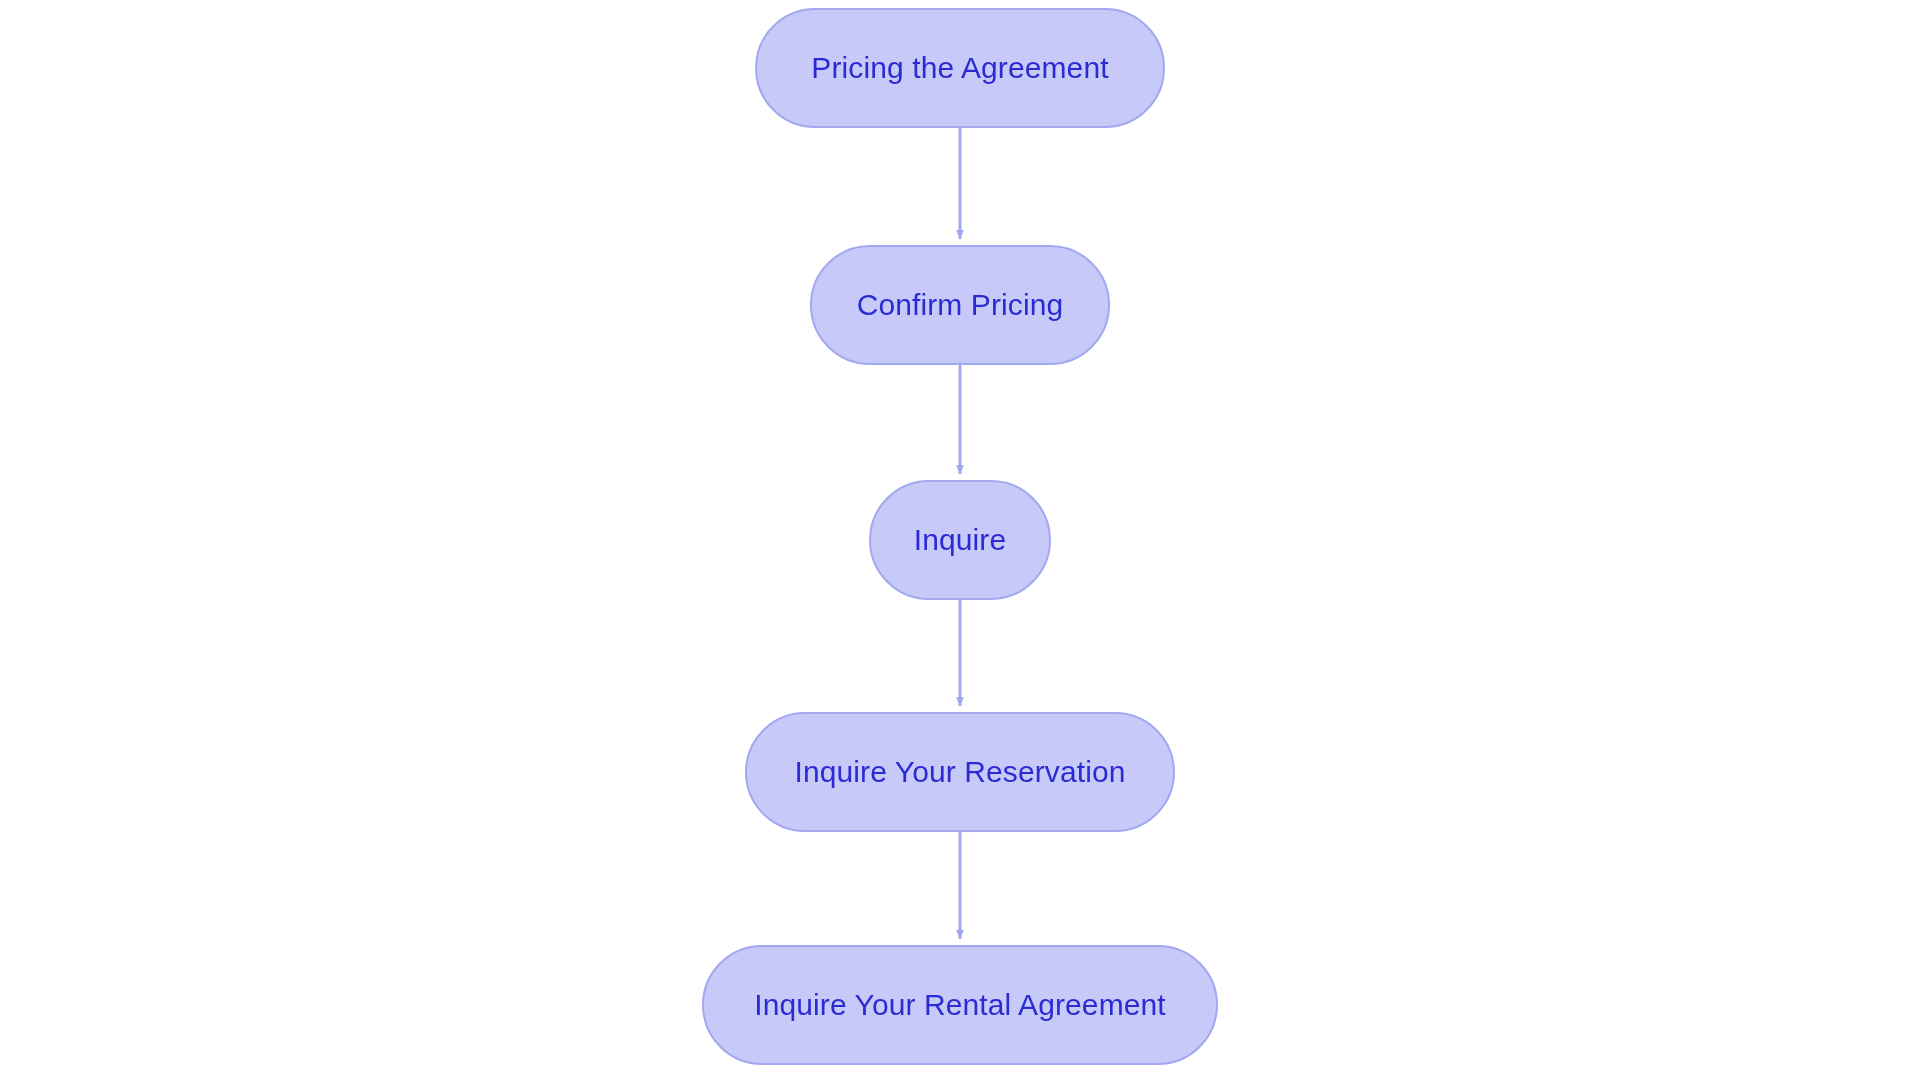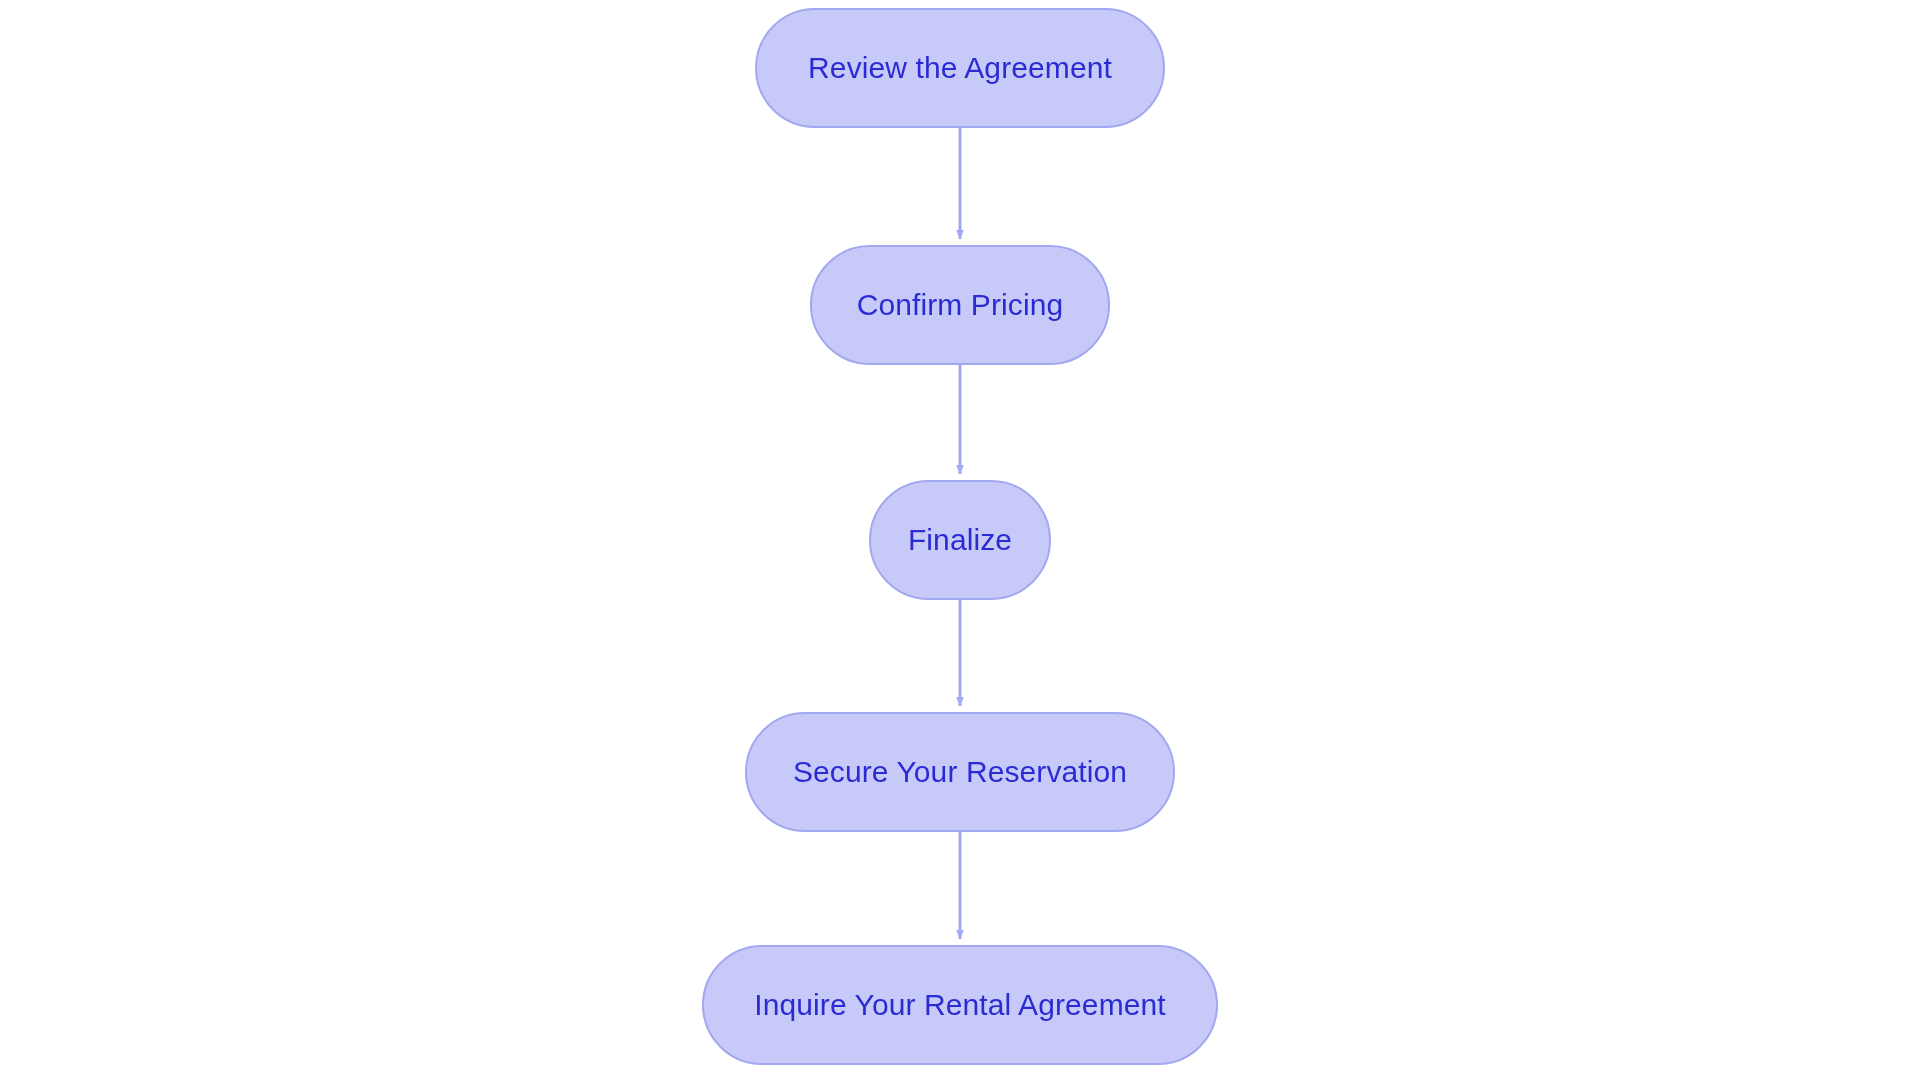--- a/index.html
+++ b/index.html
@@ -97,33 +97,33 @@
     </g>
 
     <g>
       <line x1="960" y1="832" x2="960" y2="939" stroke="#a2a8f0" stroke-width="3" marker-end="url(#arrowhead)"></line>
     </g>
   </svg>
 
   <div class="node-stack">
 
     <div class="flow-node" id="node-0">
-      <span class="node-label">Review the Agreement</span>
+      <span class="node-label">Pricing the Agreement</span>
     </div>
 
     <div class="flow-node" id="node-1">
       <span class="node-label">Confirm Pricing</span>
     </div>
 
     <div class="flow-node" id="node-2">
-      <span class="node-label">Finalize</span>
+      <span class="node-label">Inquire</span>
     </div>
 
     <div class="flow-node" id="node-3">
-      <span class="node-label">Secure Your Reservation</span>
+      <span class="node-label">Inquire Your Reservation</span>
     </div>
 
     <div class="flow-node" id="node-4">
       <span class="node-label">Inquire Your Rental Agreement</span>
     </div>
 
   </div>
 </div>
 
 </body></html>

